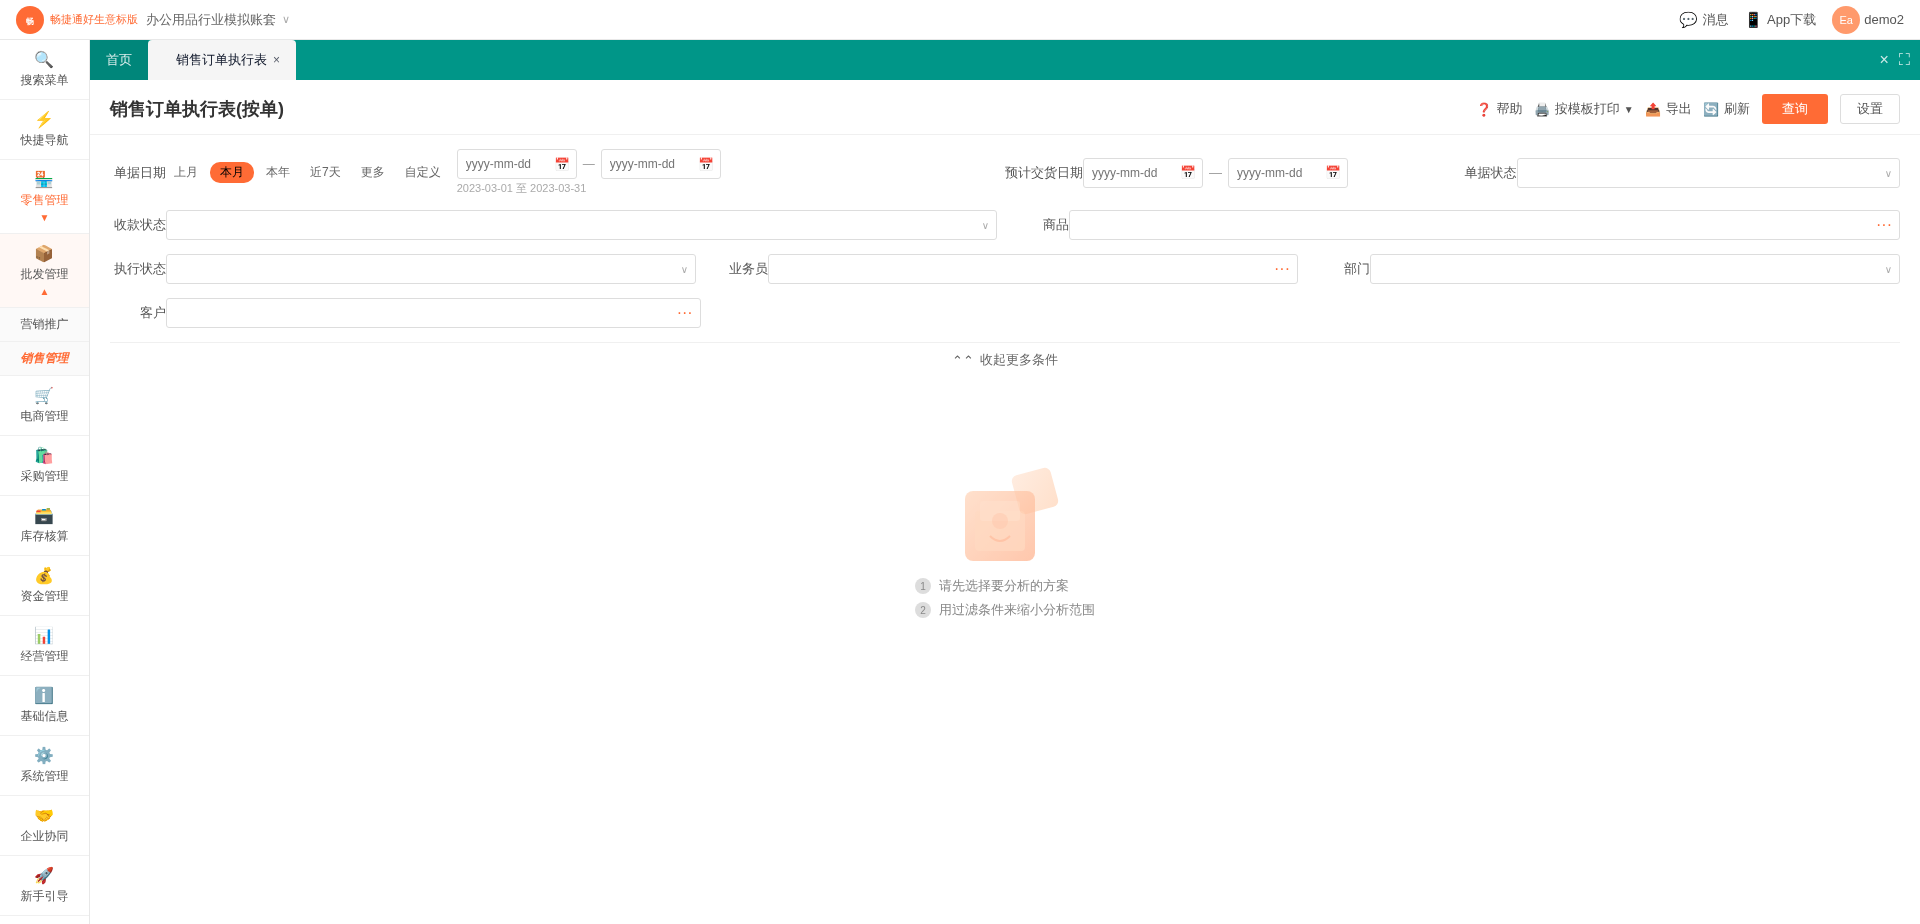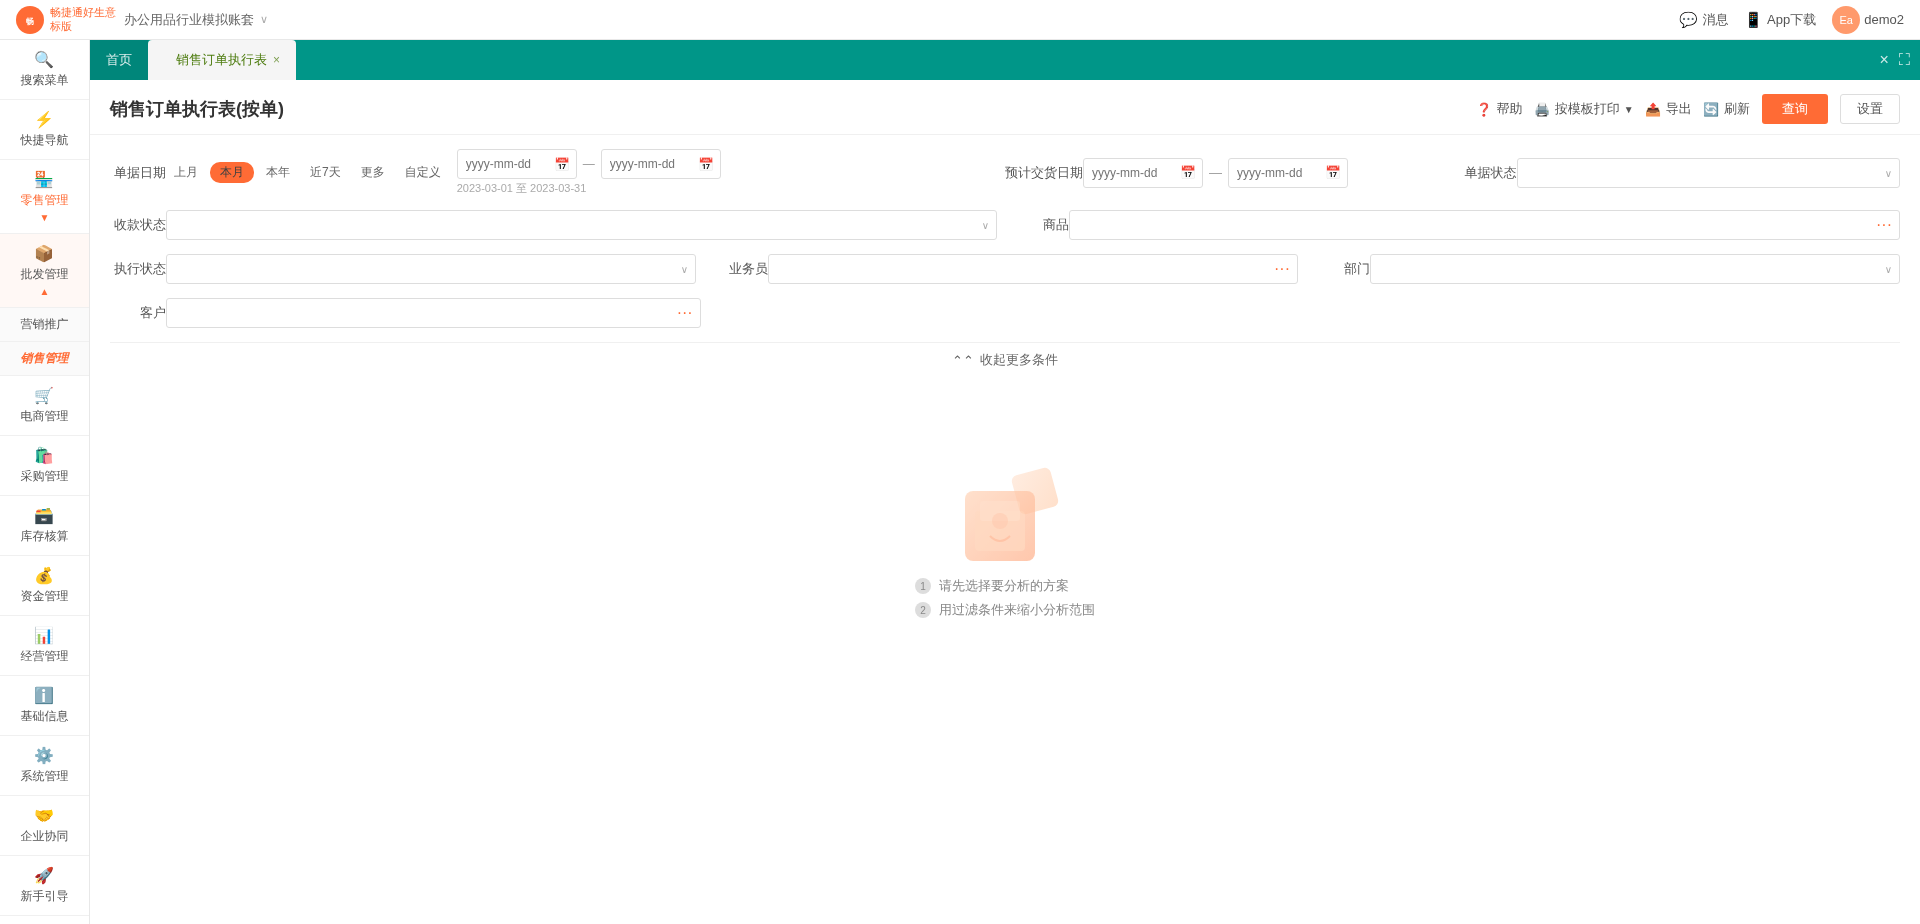--- a/index.html
+++ b/index.html
@@ -147,21 +147,21 @@
       font-size: 13px;
       cursor: pointer;
       color: rgba(255,255,255,0.85);
       gap: 6px;
     }
     .tab-item.home-tab {
       background: rgba(0,0,0,0.1);
     }
     .tab-item.active-tab {
       background: #f5f5f5;
-      color: #4d7c0f;
+      color: #0f172a;
       border-radius: 4px 4px 0 0;
       padding-left: 28px;
     }
     .tab-close {
       font-size: 12px;
       cursor: pointer;
       opacity: 0.7;
     }
     .tab-bar-right {
       margin-left: auto;
@@ -518,21 +518,21 @@
 
 <div class="top-header">
   <div class="top-header-left">
     <div class="logo-area">
       <div class="logo-icon">
         <svg width="18" height="18" viewBox="0 0 18 18">
           <circle cx="9" cy="9" r="8" fill="#ff6b35"></circle>
           <text x="9" y="13" text-anchor="middle" fill="white" font-size="8" font-weight="bold">畅</text>
         </svg>
       </div>
-      <div style="display:flex;flex-direction:column;">
+      <div style="display:flex;flex-direction:row;">
         <span class="logo-text">畅捷通好生意</span>
         <span class="logo-text">标版</span>
       </div>
     </div>
     <div class="breadcrumb-area">
       <span>办公用品行业模拟账套</span>
       <span style="font-size:11px;color:#aaa;">∨</span>
     </div>
   </div>
   <div class="top-header-right">
@@ -672,21 +672,21 @@
 
           <div class="filter-right-panel">
 
             <div class="filter-row">
 
               <div class="filter-field" style="min-width:500px;flex:2;">
                 <span class="filter-label">单据日期</span>
                 <div class="date-range-filter">
                   <div class="date-tabs">
                     <span class="date-tab">上月</span>
-                    <span class="date-tab active" style="background:#ff6b35;color:#404040;border-radius:10px;padding:2px 10px;">本月</span>
+                    <span class="date-tab active" style="background:#ff6b35;color:#000000;border-radius:10px;padding:2px 10px;">本月</span>
                     <span class="date-tab">本年</span>
                     <span class="date-tab">近7天</span>
                     <span class="date-tab">更多</span>
                     <span class="date-tab">自定义</span>
                   </div>
                   <div style="display:flex;flex-direction:column;gap:2px;">
                     <div class="date-range-inputs">
                       <div class="date-input-wrap">
                         <input type="text" class="date-input" placeholder="yyyy-mm-dd" style="">
                         <span class="date-icon">📅</span>

